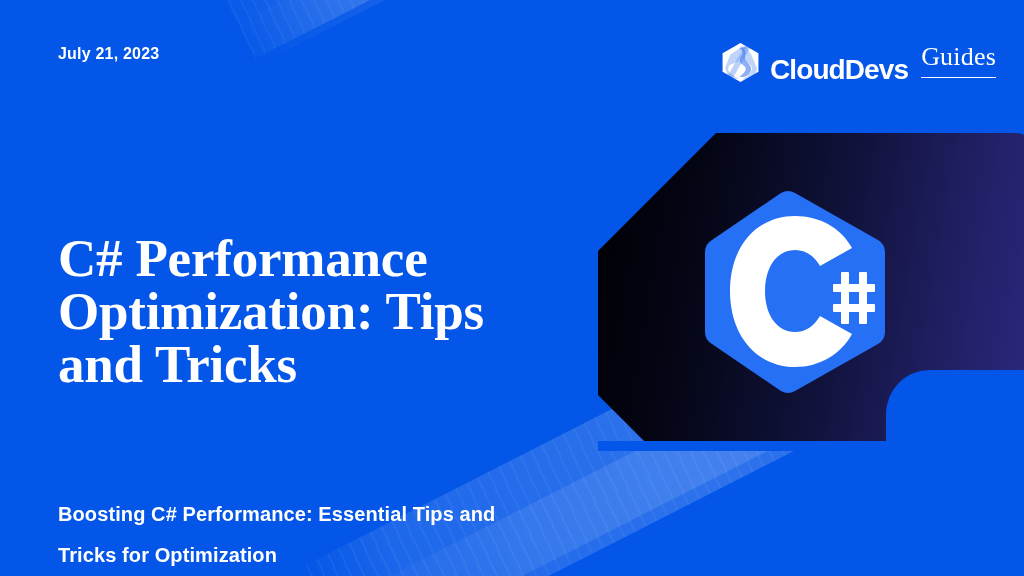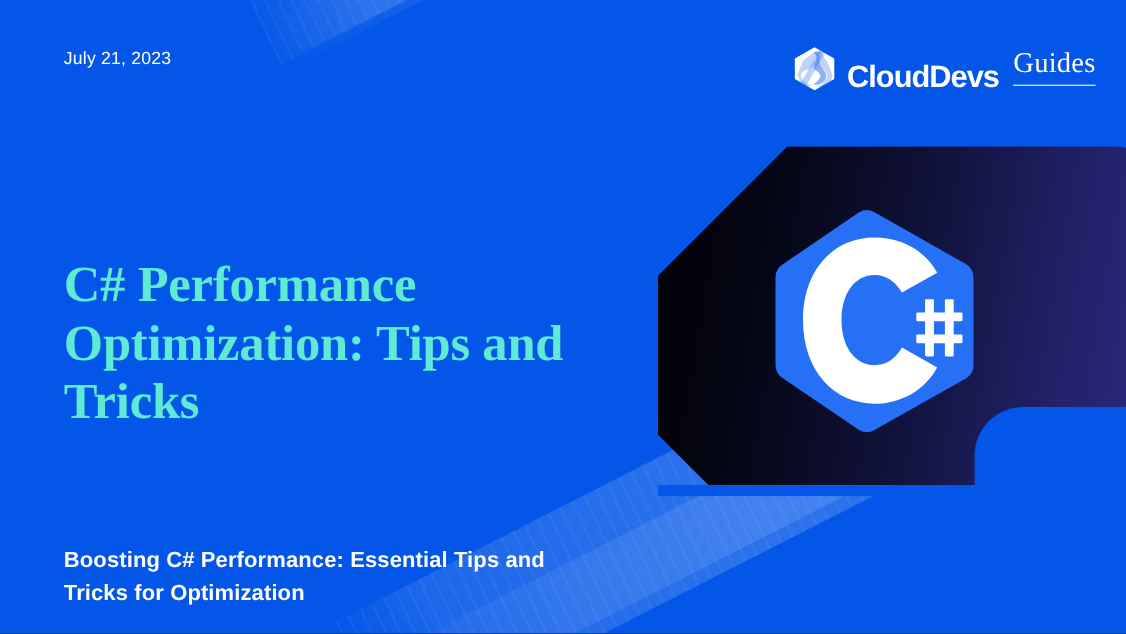--- a/index.html
+++ b/index.html
@@ -65,21 +65,21 @@
     transform-origin: 0 50%;
   }
 
   
   .date {
     position: absolute;
     left: 58px;
     top: 45px;
     color: #ffffff;
     font-size: 16px;
-    font-weight: normal;
+    font-weight: bold;
     letter-spacing: 0.2px;
   }
 
   .logo-lockup {
     position: absolute;
     right: 28px;
     top: 40px;
     display: flex;
     align-items: center;
     gap: 9px;
@@ -113,36 +113,36 @@
     margin-top: 7px;
     width: 100%;
   }
 
   
   .headline {
     position: absolute;
     left: 58px;
     top: 204px;
     width: 470px;
-    color: #5eead4;
+    color: #ffffff;
     font-family: "Liberation Serif", serif;
-    font-size: 46px;
+    font-size: 53px;
     line-height: 53px;
     letter-spacing: -0.2px;
     margin-top: 28px;
   }
   .subtitle {
     position: absolute;
     left: 58px;
     top: 474px;
     width: 500px;
     color: #ffffff;
     font-size: 20px;
     font-weight: bold;
-    line-height: 30px;
+    line-height: 41px;
     letter-spacing: 0.1px;
   }
 
   
   .hero-card {
     position: absolute;
     left: 598px;
     top: 133px;
     width: 446px;
     height: 308px;

